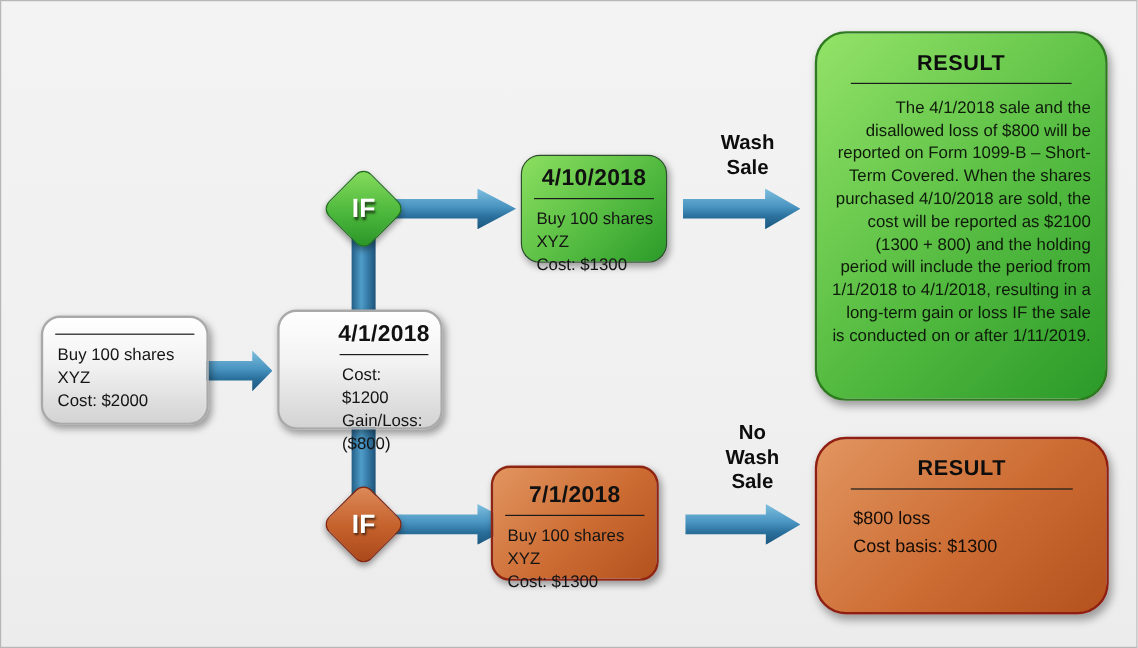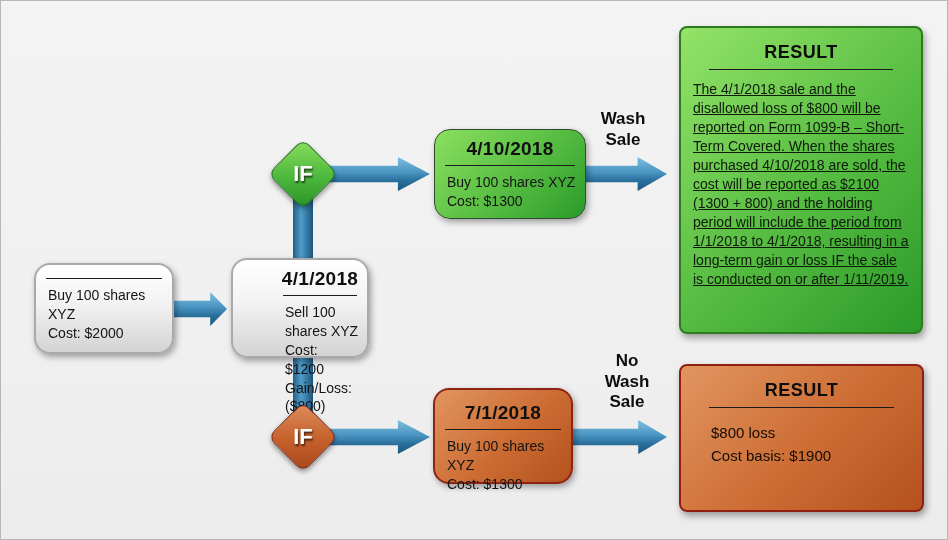--- a/index.html
+++ b/index.html
@@ -29,38 +29,37 @@
     border:2px solid #8e2412;
   }
   .node .date{
     font-size:19px;font-weight:bold;color:#111;text-align:center;
     letter-spacing:0.3px;
   }
   .node .rule{height:1px;background:#1b1b1b;margin:5px 10px 7px 10px;}
   .node .body{font-size:14px;color:#141414;padding:0 8px 0 12px;line-height:1.35;}
   
   .result{
-    position:absolute;border-radius:8px;z-index:2;
+    position:absolute;border-radius:26px;z-index:2;
     box-shadow:2px 4px 7px rgba(0,0,0,0.35);
     padding-top:14px;
   }
   .result.green{
     background:linear-gradient(135deg,#93e368 0%,#55bc41 55%,#2b9a29 100%);
     border:2px solid #2f7a20;
   }
   .result.orange{
     background:linear-gradient(135deg,#e29560 0%,#cc6c33 55%,#b4511d 100%);
     border:2px solid #8e1f12;
   }
   .result .title{font-size:18px;font-weight:bold;color:#0d0d0d;text-align:center;letter-spacing:0.5px;}
   .result .rule{height:1px;background:#1b1b1b;margin:6px 28px 8px 28px;}
   .result .para{
-    font-size:14px;color:#0e1a0a;text-align:left;line-height:1.36;
+    font-size:14px;color:#0e1a0a;text-align:right;line-height:1.36;
     padding:2px 12px 0 12px;
-    text-decoration:underline;
   }
   .result .list{font-size:15px;color:#140c06;text-align:left;line-height:1.5;padding:6px 10px 0 30px;}
   
   .vbar{
     position:absolute;z-index:1;
     background:linear-gradient(90deg,#235f87 0%,#4f9dc9 40%,#3d85b2 60%,#1d5379 100%);
   }
   .harrow{
     position:absolute;z-index:1;
     background:linear-gradient(180deg,#7fc0df 0%,#4994c1 45%,#2a6f9b 70%,#1b577f 100%);
@@ -115,44 +114,43 @@
     <div class="body">
       <div>Buy 100 shares XYZ</div>
       <div>Cost: $2000</div>
     </div>
   </div>
 
   <div class="node gray" style="left:230px;top:257px;width:138px;height:100px;padding-left:40px;">
     <div class="date">4/1/2018</div>
     <div class="rule"></div>
     <div class="body">
-      <div>Sell 100 shares XYZ</div>
       <div>Cost: $1200</div>
       <div>Gain/Loss: ($800)</div>
     </div>
   </div>
 
   <div class="diamond green" style="left:277px;top:148px;">
     <div class="if">IF</div>
   </div>
 
   <div class="diamond orange" style="left:277px;top:411px;">
     <div class="if">IF</div>
   </div>
 
-  <div class="node green" style="left:433px;top:128px;width:152px;height:90px;">
+  <div class="node green" style="left:433px;top:128px;width:122px;height:90px;">
     <div class="date">4/10/2018</div>
     <div class="rule"></div>
     <div class="body">
       <div>Buy 100 shares XYZ</div>
       <div>Cost: $1300</div>
     </div>
   </div>
 
-  <div class="node orange" style="left:432px;top:387px;width:140px;height:96px;padding-top:12px;">
+  <div class="node orange" style="left:408px;top:387px;width:140px;height:96px;padding-top:12px;">
     <div class="date">7/1/2018</div>
     <div class="rule"></div>
     <div class="body">
       <div>Buy 100 shares XYZ</div>
       <div>Cost: $1300</div>
     </div>
   </div>
 
   <div class="branch-label" style="left:582px;top:108px;width:80px;">Wash Sale</div>
   <div class="branch-label" style="left:590px;top:350px;width:72px;">No Wash Sale</div>
@@ -161,17 +159,17 @@
     <div class="title">RESULT</div>
     <div class="rule"></div>
     <div class="para">The 4/1/2018 sale and the disallowed loss of $800 will be reported on Form 1099-B – Short-Term Covered. When the shares purchased 4/10/2018 are sold, the cost will be reported as $2100 (1300 + 800) and the holding period will include the period from 1/1/2018 to 4/1/2018, resulting in a long-term gain or loss IF the sale is conducted on or after 1/11/2019.</div>
   </div>
 
   <div class="result orange" style="left:678px;top:363px;width:245px;height:148px;">
     <div class="title">RESULT</div>
     <div class="rule"></div>
     <div class="list">
       <div>$800 loss</div>
-      <div>Cost basis: $1900</div>
+      <div>Cost basis: $1300</div>
     </div>
   </div>
 
 </div>
 
 </body></html>

